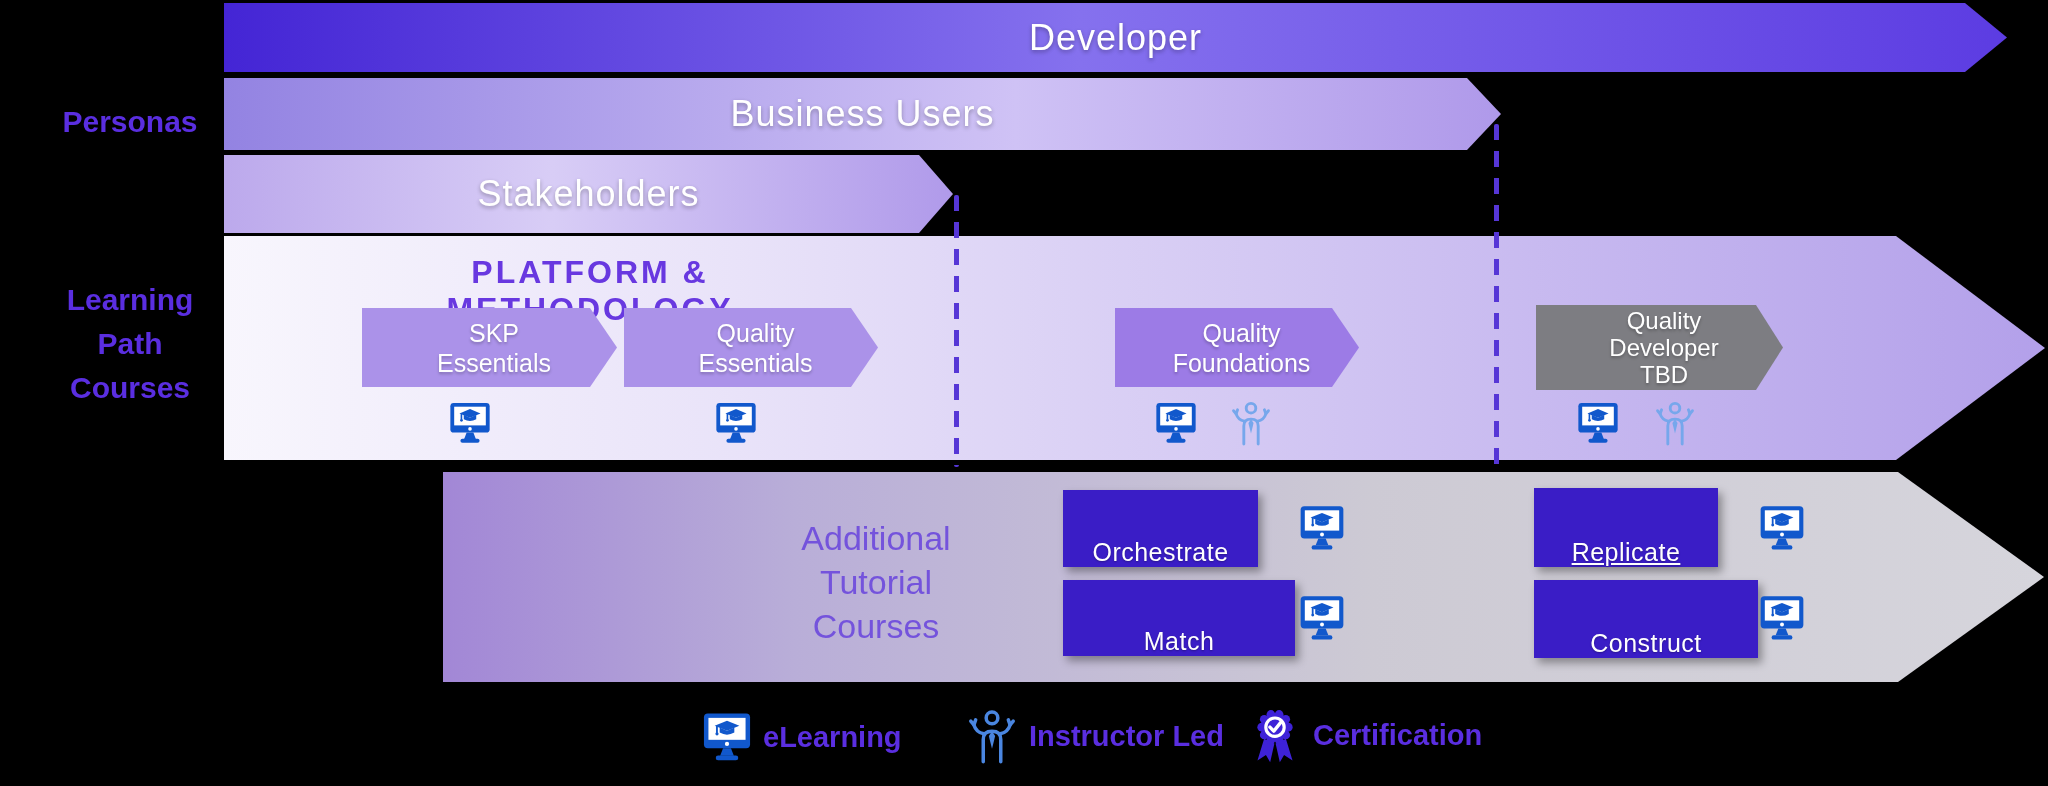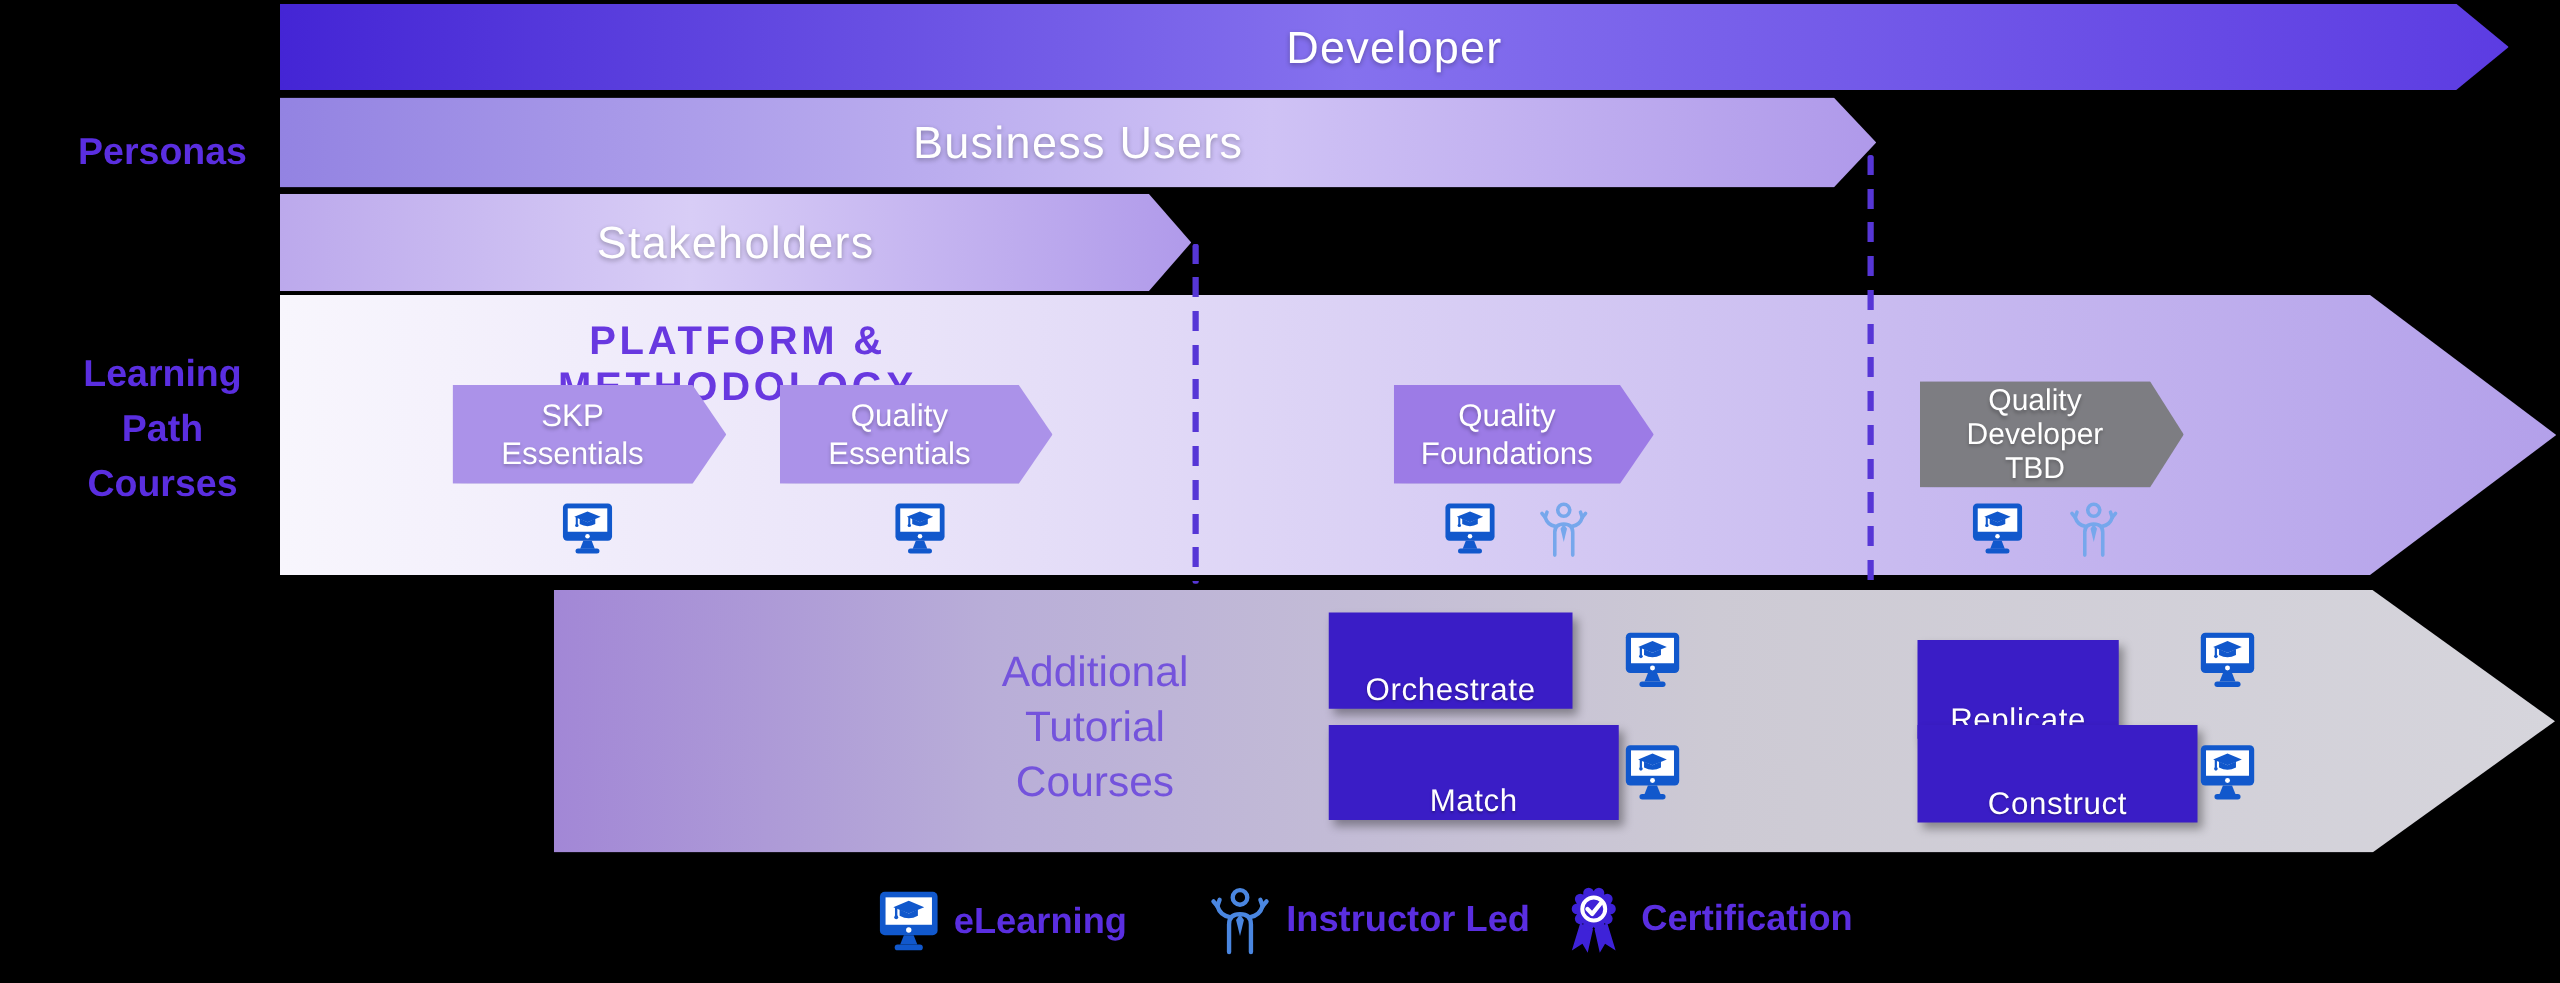--- a/index.html
+++ b/index.html
@@ -43,21 +43,21 @@
       clip-path:polygon(0 0,calc(100% - 149px) 0,100% 50%,calc(100% - 149px) 100%,0 100%);
       filter:drop-shadow(0 5px 6px rgba(40,20,100,.5));}
 
   .section-heading{color:var(--heading);font-weight:700;font-size:32px;letter-spacing:3px;
       text-align:center;}
 
   
   .chev{position:absolute;display:flex;align-items:center;justify-content:center;
       color:#fff;font-size:25px;line-height:30px;text-align:center;white-space:pre-line;
       filter:drop-shadow(4px 5px 5px rgba(50,30,110,.45));
-      text-shadow:0 2px 3px rgba(0,0,0,.25);}
+      text-shadow:0 2px 3px rgba(0,0,0,.25);padding-left:36px;}
   .chev-shape{clip-path:polygon(0 0,calc(100% - 27px) 0,100% 50%,calc(100% - 27px) 100%,0 100%);}
   .chev-inner{padding-right:27px;width:100%;}
   .bg-light{background:var(--chev-light);} .bg-mid{background:var(--chev-mid);}
   .bg-gray{background:var(--chev-gray);}
 
   
   .vdash{position:absolute;width:5px;border-radius:2px;
       background:repeating-linear-gradient(to bottom,var(--dash) 0 16px,transparent 16px 27px);}
 
   
@@ -192,21 +192,21 @@
   <div class="abs additional-label" style="left:726px;top:516px;width:300px;">Additional
 Tutorial
 Courses</div>
 
   <div class="course-btn" style="left:1063px;top:490px;width:195px;height:77px;">
     <span>Orchestrate</span>
   </div>
   <div class="course-btn" style="left:1063px;top:580px;width:232px;height:76px;">
     <span>Match</span>
   </div>
-  <div class="course-btn" style="left:1534px;top:512px;width:161px;height:79px;text-decoration:underline;">
+  <div class="course-btn" style="left:1534px;top:488px;width:184px;height:79px;text-decoration:underline;">
     <span>Replicate</span>
   </div>
   <div class="course-btn" style="left:1534px;top:580px;width:224px;height:78px;">
     <span>Construct</span>
   </div>
 
   <svg class="abs icon" style="left:1297px;top:503px;color:var(--icon-blue);" width="50" height="50">
       <use href="#sym-elearning"></use>
     </svg>
   <svg class="abs icon" style="left:1297px;top:593px;color:var(--icon-blue);" width="50" height="50">

